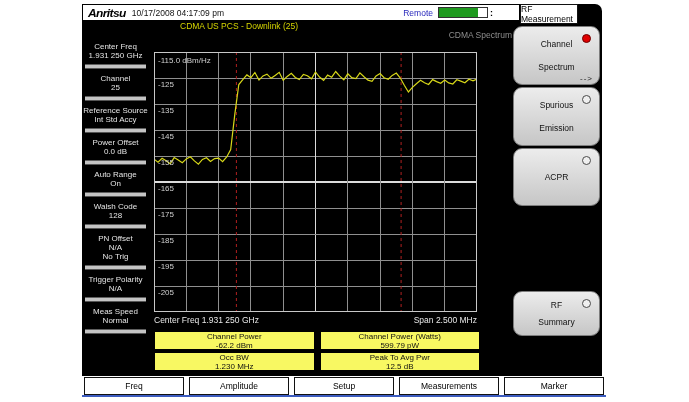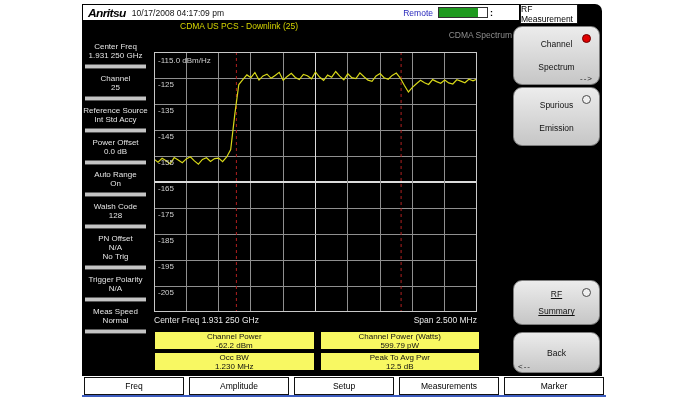--- a/index.html
+++ b/index.html
@@ -85,31 +85,31 @@
       <span class="ind" data-state="selected"></span>
       <span class="arr r">--&gt;</span>
     </div>
 
     <div class="skey" style="top:83px;height:59px;">
       <span class="line">Spurious</span>
       <span class="line">Emission</span>
       <span class="ind" data-state="off"></span>
     </div>
 
-
-    <div class="skey" style="top:276px;height:45px;text-decoration:underline;">
+    <div class="skey" style="top:144px;height:58px;">
+      <span class="line">ACPR</span>
+      <span class="ind" data-state="off"></span>
+    </div>
+
+    <div class="skey" style="top:287px;height:45px;">
       <span class="line">RF</span>
       <span class="line">Summary</span>
       <span class="ind" data-state="off"></span>
     </div>
 
-    <div class="skey" style="top:328px;height:41px;">
-      <span class="line">Back</span>
-      <span class="arr l">&lt;--</span>
-    </div>
 
     <div class="meas-title">CDMA US PCS - Downlink (25)</div>
     <div class="mode-label">CDMA Spectrum</div>
 
     <div class="sidebar">
       <div class="sb-item">
         <div class="sb-l">Center Freq</div>
         <div class="sb-l">1.931 250 GHz</div>
       </div>
         <div class="sb-sep"></div>

